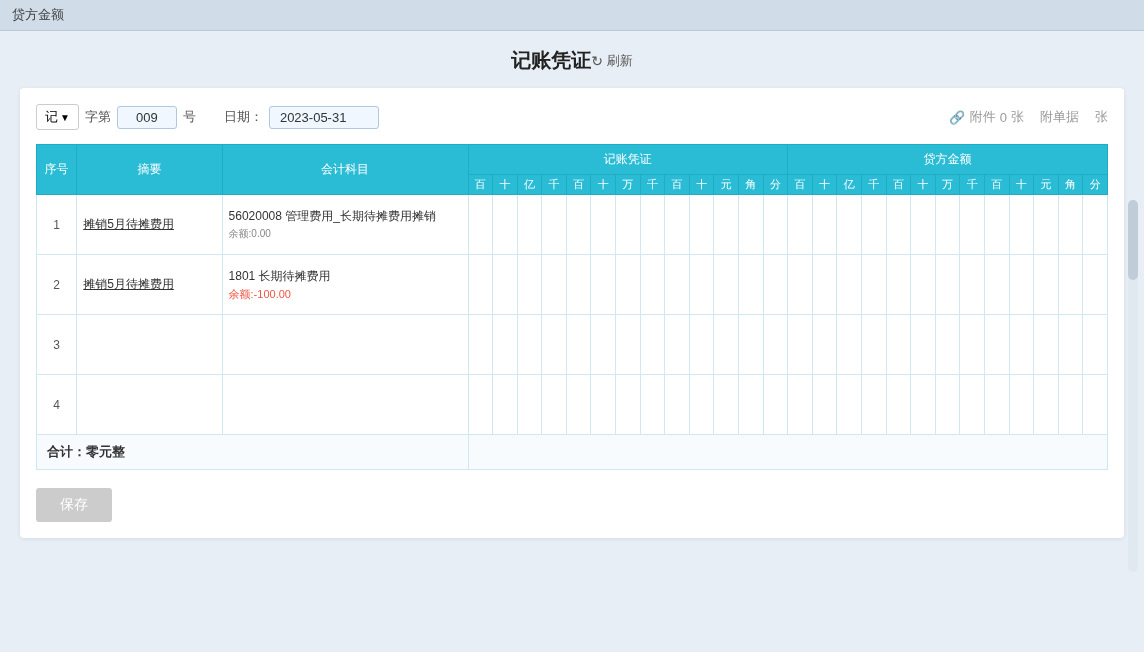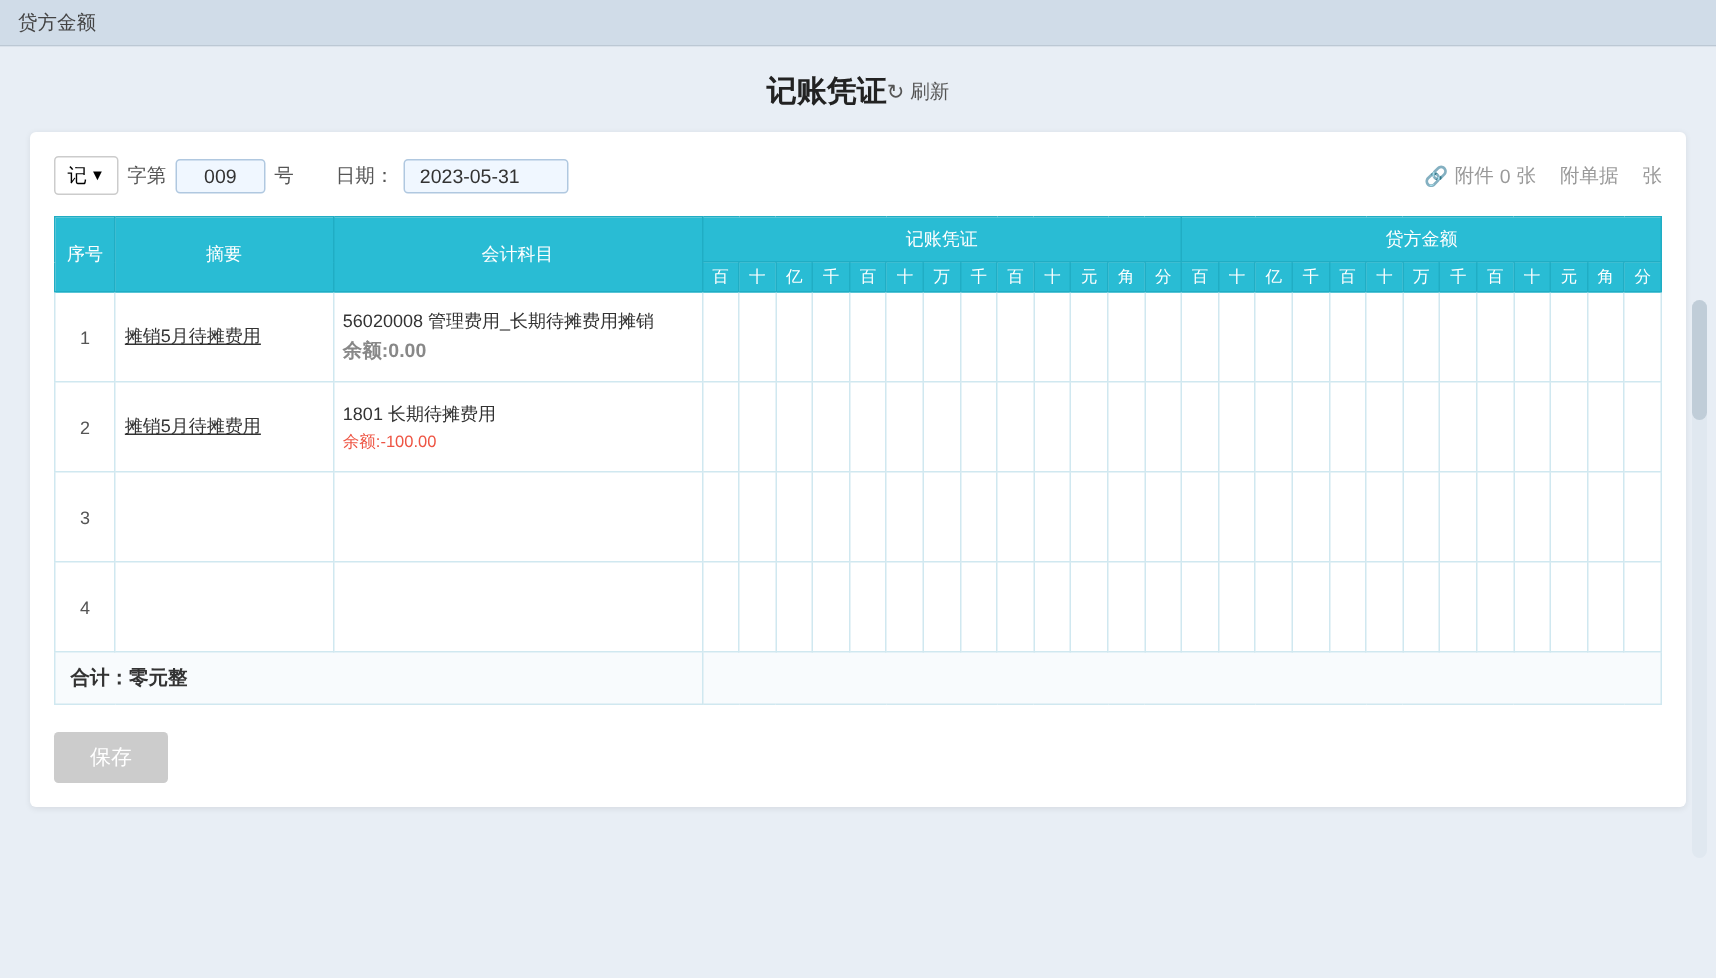--- a/index.html
+++ b/index.html
@@ -153,24 +153,23 @@
     }
     .row-summary {
       font-size: 12px;
       color: #333;
     }
     .row-account {
       font-size: 12px;
       color: #333;
     }
     .balance-text {
-      font-size: 13px;
+      font-size: 10px;
       color: #888;
       margin-top: 2px;
-      font-weight: bold;
     }
     .balance-negative {
       font-size: 11px;
       color: #e54;
       margin-top: 2px;
     }
     .total-row td {
       background: #f8fbfd;
       font-size: 13px;
       font-weight: bold;

